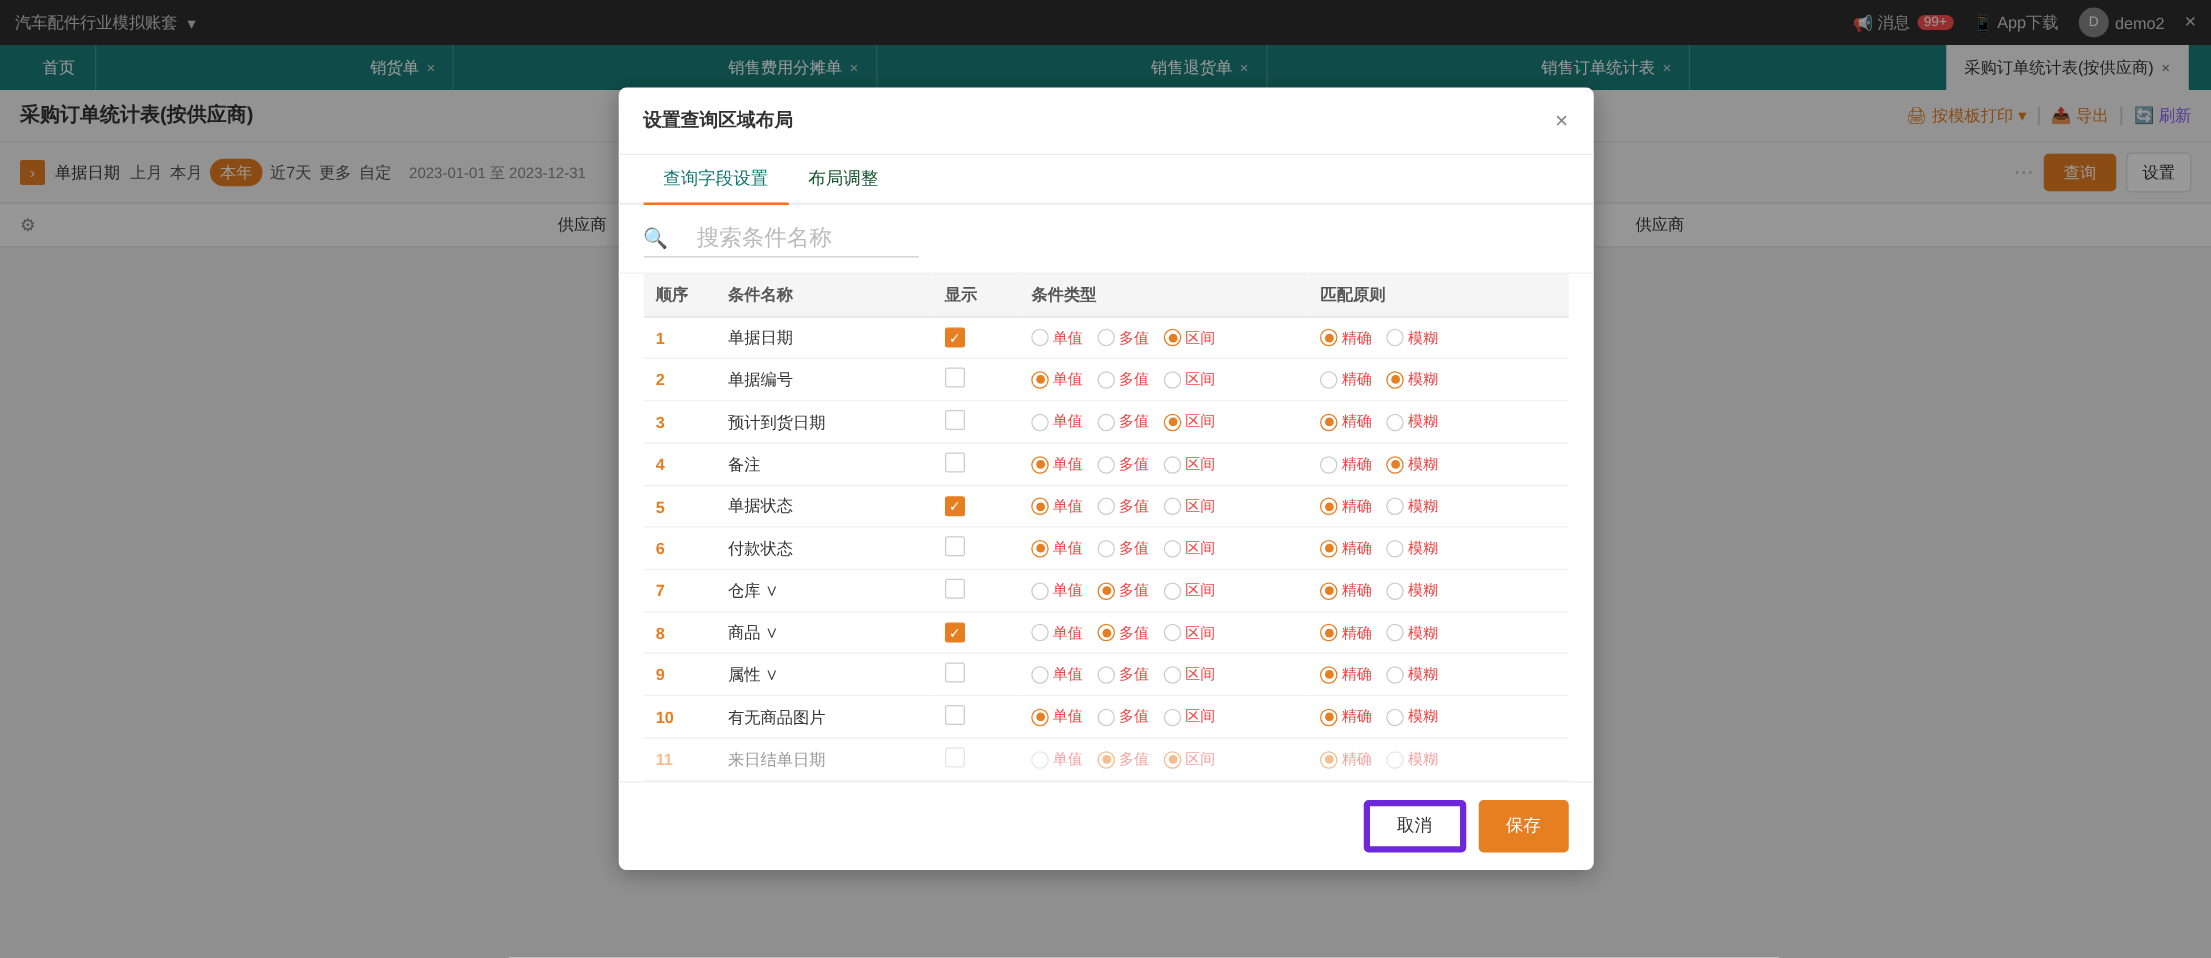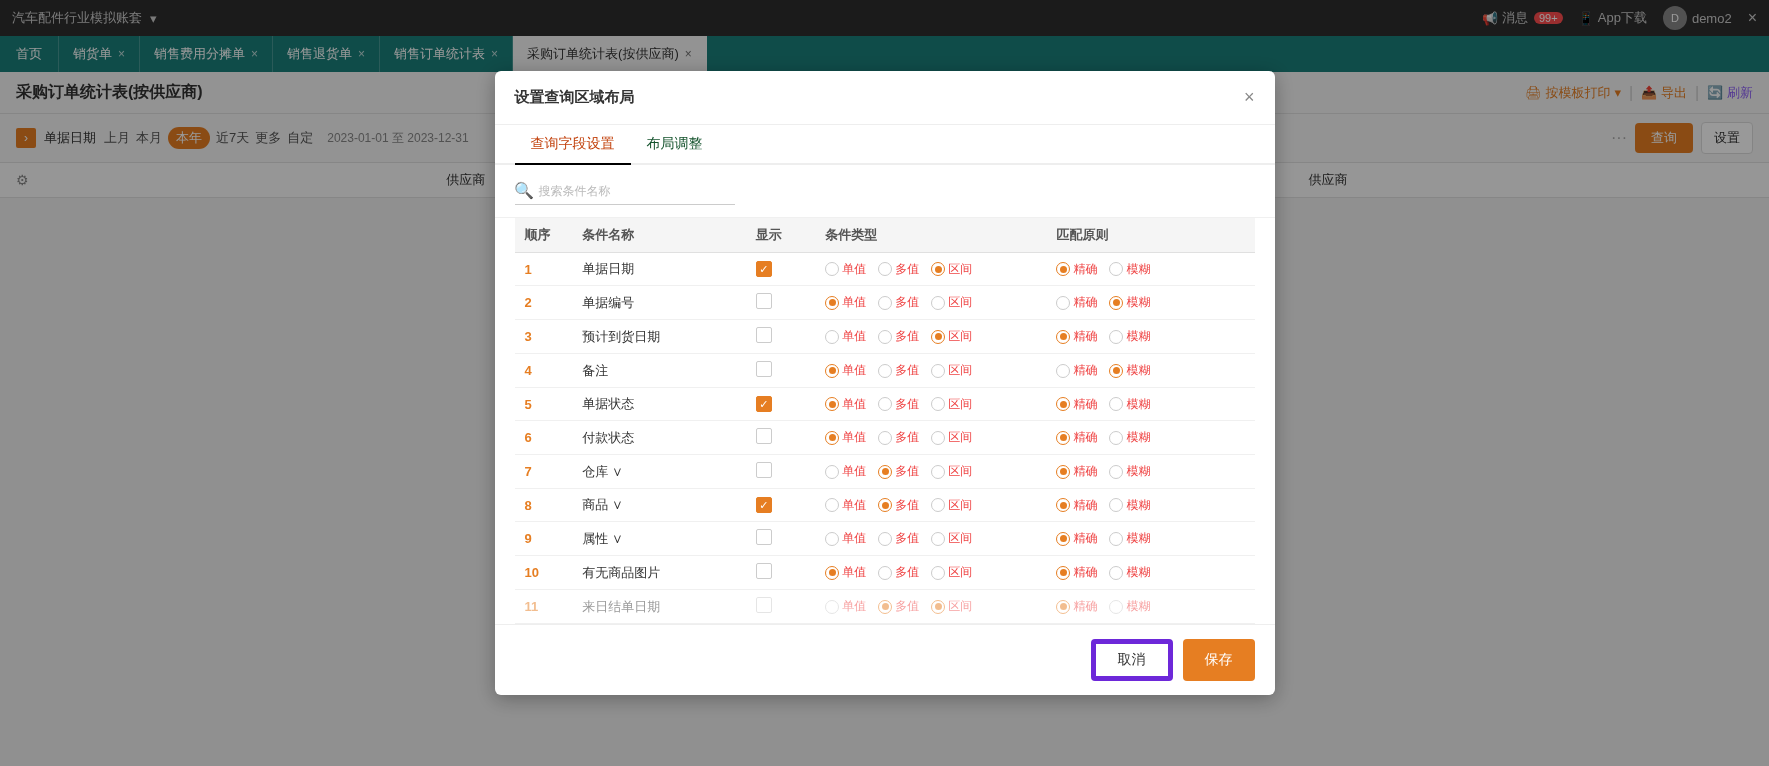--- a/index.html
+++ b/index.html
@@ -28,21 +28,22 @@
       margin-left: 3px;
     }
     .close-x { color: #ccc; cursor: pointer; font-size: 16px; }
 
     
     .tab-bar {
       background: #1a7f7a;
       height: 36px;
       display: flex;
       align-items: center;
-      padding: 0 0;
+      padding: 0 18px;
+      justify-content: space-between;
     }
     .tab-item {
       height: 36px;
       padding: 0 14px;
       display: flex;
       align-items: center;
       color: #fff;
       font-size: 13px;
       cursor: pointer;
       white-space: nowrap;
@@ -176,43 +177,44 @@
     }
     .modal-tab {
       padding: 10px 16px;
       font-size: 14px;
       color: #14532d;
       cursor: pointer;
       border-bottom: 2px solid transparent;
       margin-bottom: -2px;
     }
     .modal-tab.active {
-      color: #c2410c;
-      border-bottom: 2px solid #000000;
+      color: #0f766e;
+      border-bottom: 2px solid #f97316;
     }
 
     
     .modal-search {
       padding: 12px 20px;
       border-bottom: 1px solid #f0f0f0;
     }
     .search-input-wrap {
       display: flex;
       align-items: center;
       border: none;
       border-bottom: 1px solid #ccc;
       padding: 4px 0;
       width: 220px;
     }
     .search-input-wrap input {
       border: none;
       outline: none;
-      font-size: 12px;
+      font-size: 18px;
       color: #4d7c0f;
       width: 180px;
+      margin-left: 19px;
     }
     .search-input-wrap input::placeholder { color: #bbb; }
 
     
     .modal-table-wrap {
       flex: 1;
       overflow-y: auto;
       padding: 0 20px;
     }
     .modal-table {

